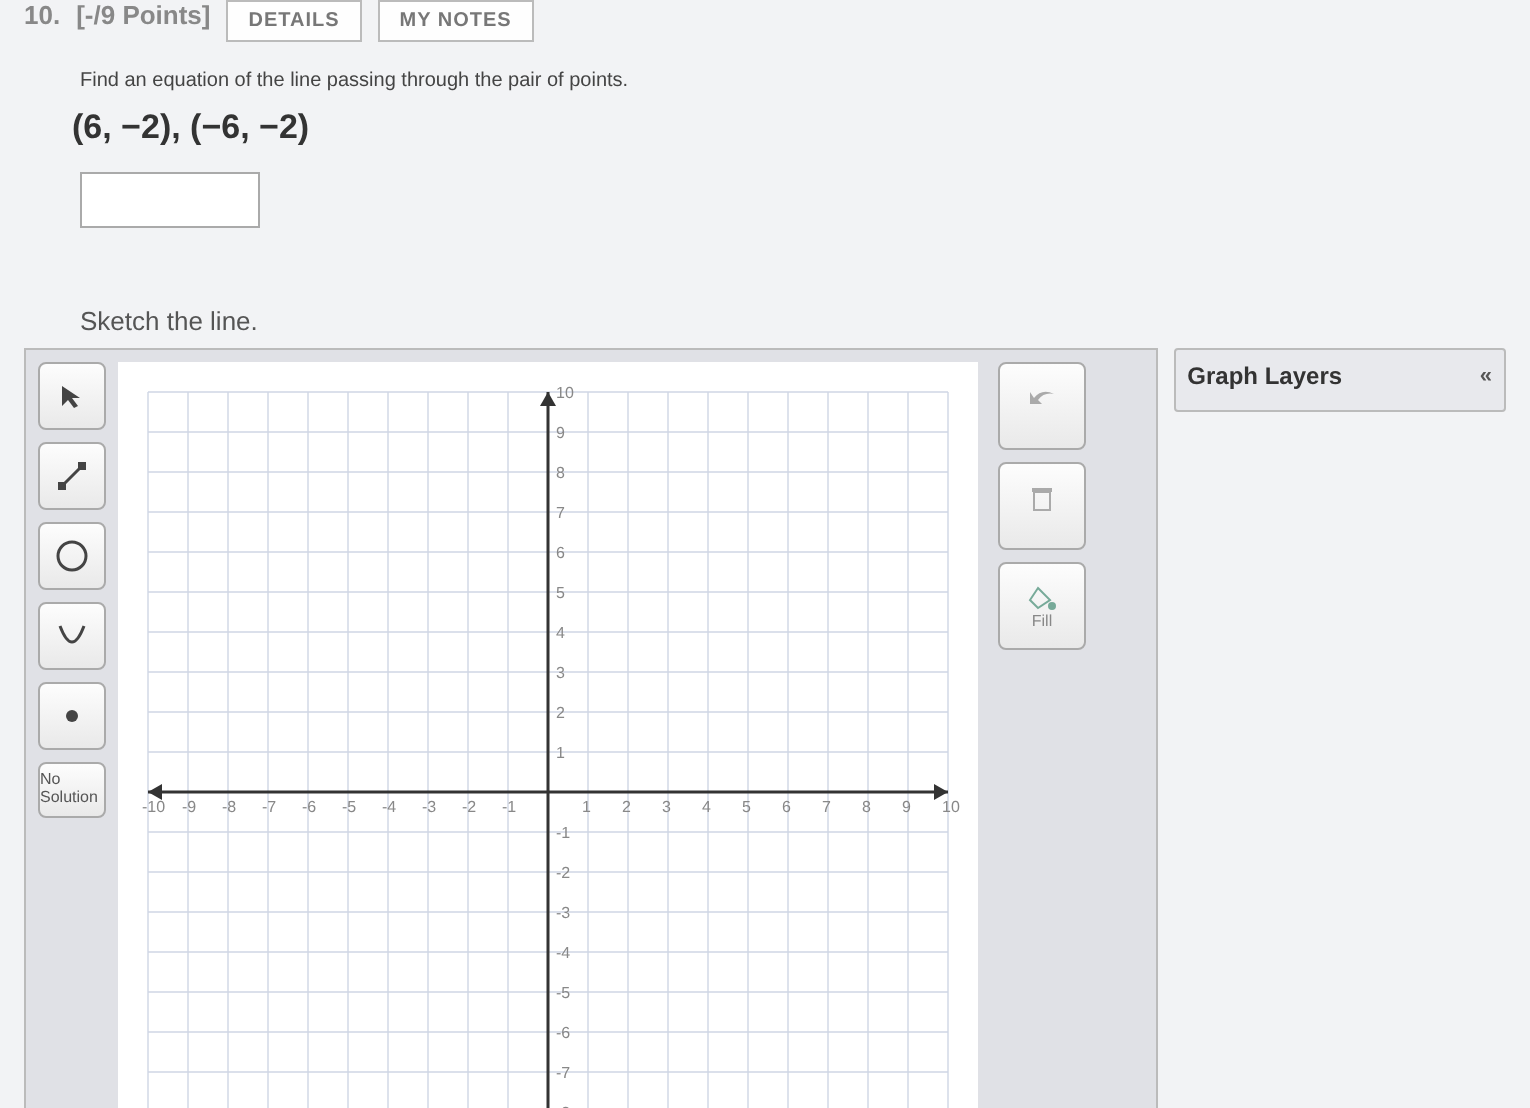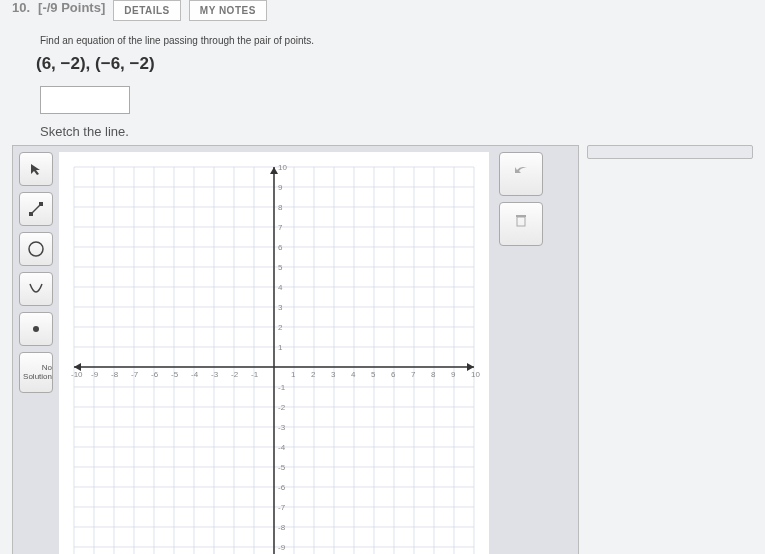--- a/index.html
+++ b/index.html
@@ -4,26 +4,26 @@
 <style>
   * { box-sizing: border-box; margin: 0; padding: 0; }
   body { font-family: Arial, sans-serif; font-size: 12px; background: #f2f3f5; color: #333; width: 765px; height: 554px; overflow: hidden; }
   .top-bar { display: flex; align-items: flex-start; gap: 8px; padding: 0 12px 4px 12px; }
   .qnum { color: #888; font-size: 13px; font-weight: bold; }
   .top-btn { border: 1px solid #bbb; background: #fefefe; color: #777; font-size: 10px; font-weight: bold; padding: 4px 10px; letter-spacing: 0.5px; cursor: pointer; }
   .src-label { color: #888; font-size: 12px; font-weight: bold; padding-left: 4px; }
   .prompt { padding: 10px 40px 4px 40px; color: #444; font-size: 10px; }
   .points { padding: 4px 36px; font-size: 17px; font-weight: bold; color: #333; }
   .answer-box { margin: 8px 40px 10px 40px; width: 90px; height: 28px; border: 1px solid #aaa; background: #fff; }
-  .sketch-label { padding: 0 40px 6px 40px; color: #555; font-size: 13px; }
+  .sketch-label { padding: 0 40px 6px 40px; color: #555; font-size: 13px; margin-top: 29px; }
   .workbench { display: flex; padding: 0 12px; gap: 8px; }
   .graph-panel { background: #e0e1e6; border: 1px solid #bbb; padding: 6px; display: flex; gap: 6px; width: 580px; }
   .tool-col { display: flex; flex-direction: column; gap: 6px; }
   .tool-btn { width: 34px; height: 34px; background: linear-gradient(#fdfdfd,#e9e9e9); border: 1px solid #aaa; border-radius: 4px; display: flex; align-items: center; justify-content: center; font-size: 10px; color: #555; cursor: pointer; }
-  .tool-btn.ns { height: 41px; font-size: 8px; line-height: 1.1; text-align: right; }
+  .tool-btn.ns { height: 28px; font-size: 8px; line-height: 1.1; text-align: left; }
   .plot-wrap { position: relative; width: 430px; height: 430px; background: #fff; }
   svg.grid { width: 100%; height: 100%; }
   .tick-lbl { font-size: 8px; fill: #888; }
   .action-col { display: flex; flex-direction: column; gap: 6px; padding-left: 4px; }
   .action-btn { width: 44px; height: 44px; background: linear-gradient(#fdfdfd,#e9e9e9); border: 1px solid #aaa; border-radius: 4px; display: flex; flex-direction: column; align-items: center; justify-content: center; font-size: 8px; color: #888; cursor: pointer; }
   .layers-panel { background: #e8e9ed; border: 1px solid #bbb; width: 170px; padding: 6px; border-radius: 2px; height: fit-content; }
   .layers-hdr { display: flex; justify-content: space-between; align-items: center; padding-bottom: 4px; font-weight: bold; color: #333; }
   .collapse { font-size: 11px; color: #555; cursor: pointer; }
   .layers-body { background: #fdfdfd; border: 1px solid #ccc; padding: 6px; font-size: 11px; color: #444; line-height: 1.3; }
   .graph-panel-outer { position: relative; }
@@ -184,22 +184,33 @@
           </svg>
         <span style="visibility:hidden">Undo</span>
       </div>
       <div class="action-btn">
         <svg width="14" height="14">
             <rect x="3" y="4" width="8" height="9" fill="none" stroke="#aaa"></rect>
             <rect x="2" y="2" width="10" height="2" fill="#aaa"></rect>
           </svg>
         <span style="visibility:hidden">Delete</span>
       </div>
+      <div class="action-btn">
+        <svg width="16" height="14">
+            <path d="M6 2 L12 8 L6 12 L2 8 Z" fill="none" stroke="#7a9"></path>
+            <circle cx="13" cy="11" r="2" fill="#7a9"></circle>
+          </svg>
+        <span>Fill</span>
+      </div>
     </div>
 
   </div>
 
   <div class="layers-panel">
+    <div class="layers-hdr">
+      <span>Graph Layers</span>
+      <span class="collapse">«</span>
+    </div>
   </div>
 </div>
 
 
 
 
 </body></html>

